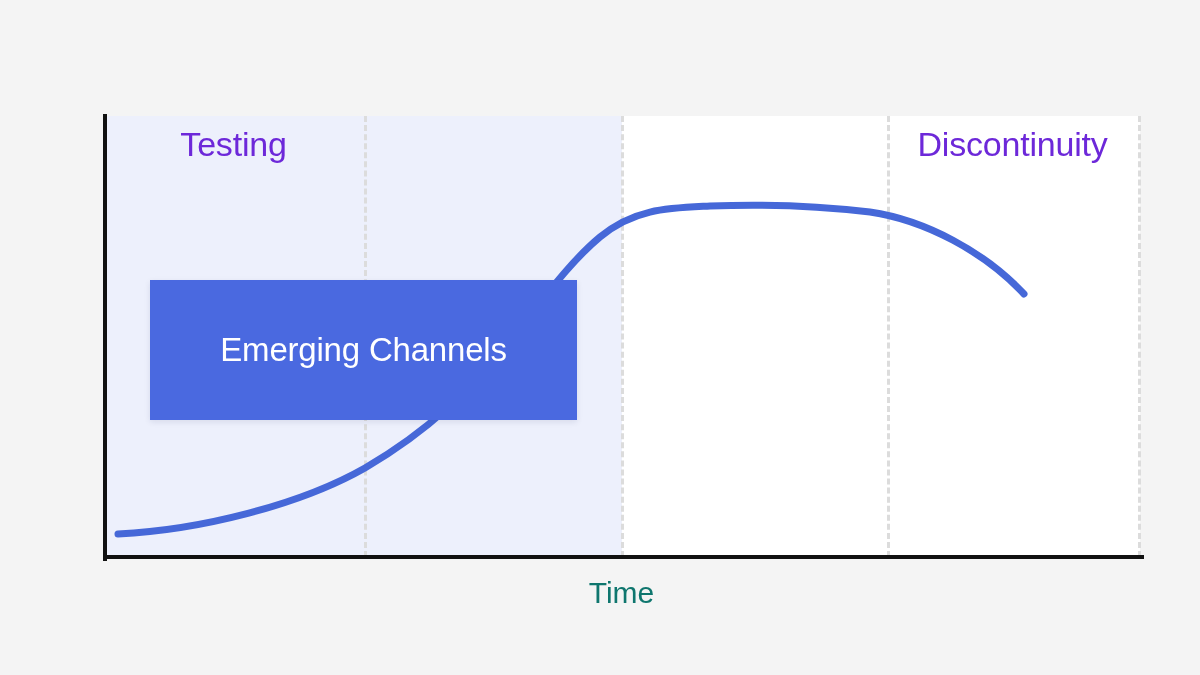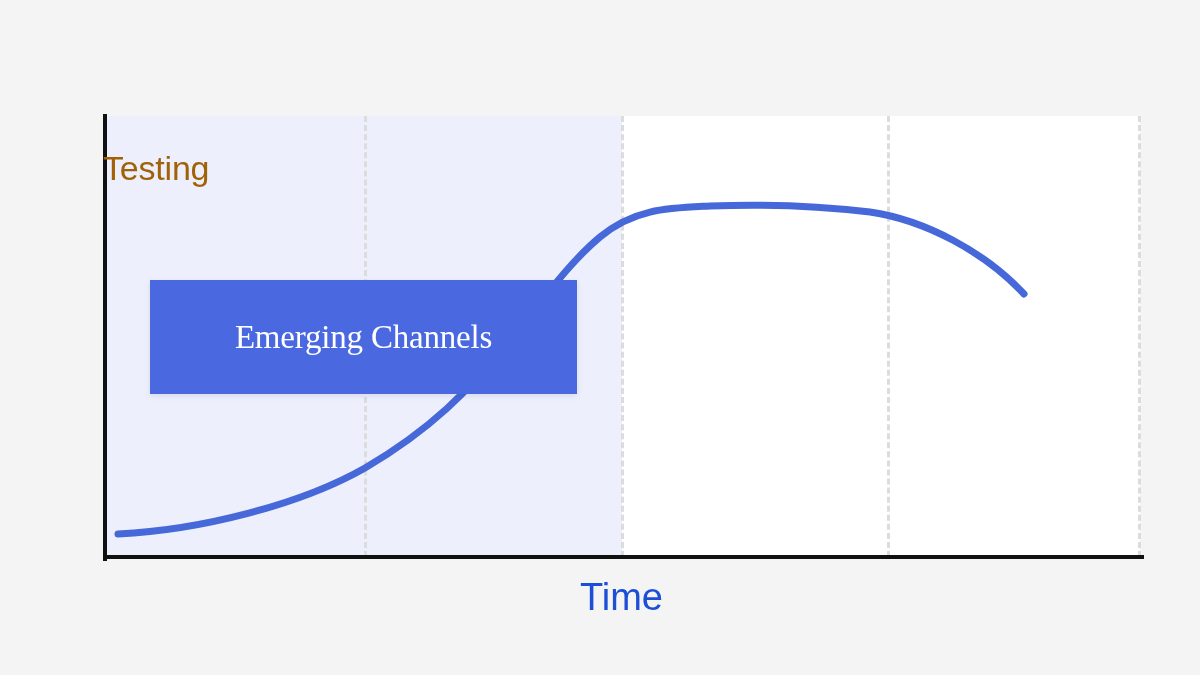--- a/index.html
+++ b/index.html
@@ -64,61 +64,60 @@
     position: absolute;
     top: 116px;
     width: 0px;
     height: 441px;
     border-left: 3px dashed #dcdcdc;
   }
 
   
   .phase-label {
     position: absolute;
-    top: 144px;
-    text-align: left;
+    top: 120px;
+    text-align: center;
     font-size: 34px;
     line-height: 48px;
-    color: #a16207;
+    color: #6d28d9;
     letter-spacing: -0.2px;
     white-space: nowrap;
   }
   .axis-title-x {
     position: absolute;
     left: 103px;
     top: 576px;
     width: 1037px;
     text-align: center;
-    font-size: 38px;
-    color: #1d4ed8;
+    font-size: 30px;
+    color: #0f766e;
   }
 
   
   .curve-svg {
     position: absolute;
     left: 0;
     top: 0;
     width: 1200px;
     height: 675px;
     pointer-events: none;
   }
 
   
   .callout {
     position: absolute;
     left: 150px;
     top: 280px;
     width: 427px;
-    height: 114px;
+    height: 140px;
     background: #4a69e0;
     display: flex;
     align-items: center;
     justify-content: center;
     box-shadow: 0 2px 6px rgba(20,30,80,0.10);
-    font-family: Liberation Serif, serif;
   }
   .callout-text {
     font-size: 33px;
     color: #ffffff;
     letter-spacing: -0.2px;
     white-space: nowrap;
   }
 </style>
 </head>
 <body>
@@ -131,20 +130,21 @@
 
   <div class="divider" style="left:364px;"></div>
   <div class="divider" style="left:621px;"></div>
   <div class="divider" style="left:887px;"></div>
   <div class="divider" style="left:1138px;"></div>
 
   <div class="axis-y"></div>
   <div class="axis-x"></div>
 
   <div class="phase-label" style="left:103px; width:261px;">Testing</div>
+  <div class="phase-label" style="left:887px; width:251px;">Discontinuity</div>
 
   <div class="axis-title-x">Time</div>
 
   <svg class="curve-svg" viewBox="0 0 1200 675" xmlns="http://www.w3.org/2000/svg">
     <path d="M 118 534
              C 200 530, 300 505, 365 468
              C 430 430, 470 390, 510 340
              C 545 297, 570 262, 600 237
              C 635 208, 670 208, 710 206
              C 760 204, 820 206, 870 212

